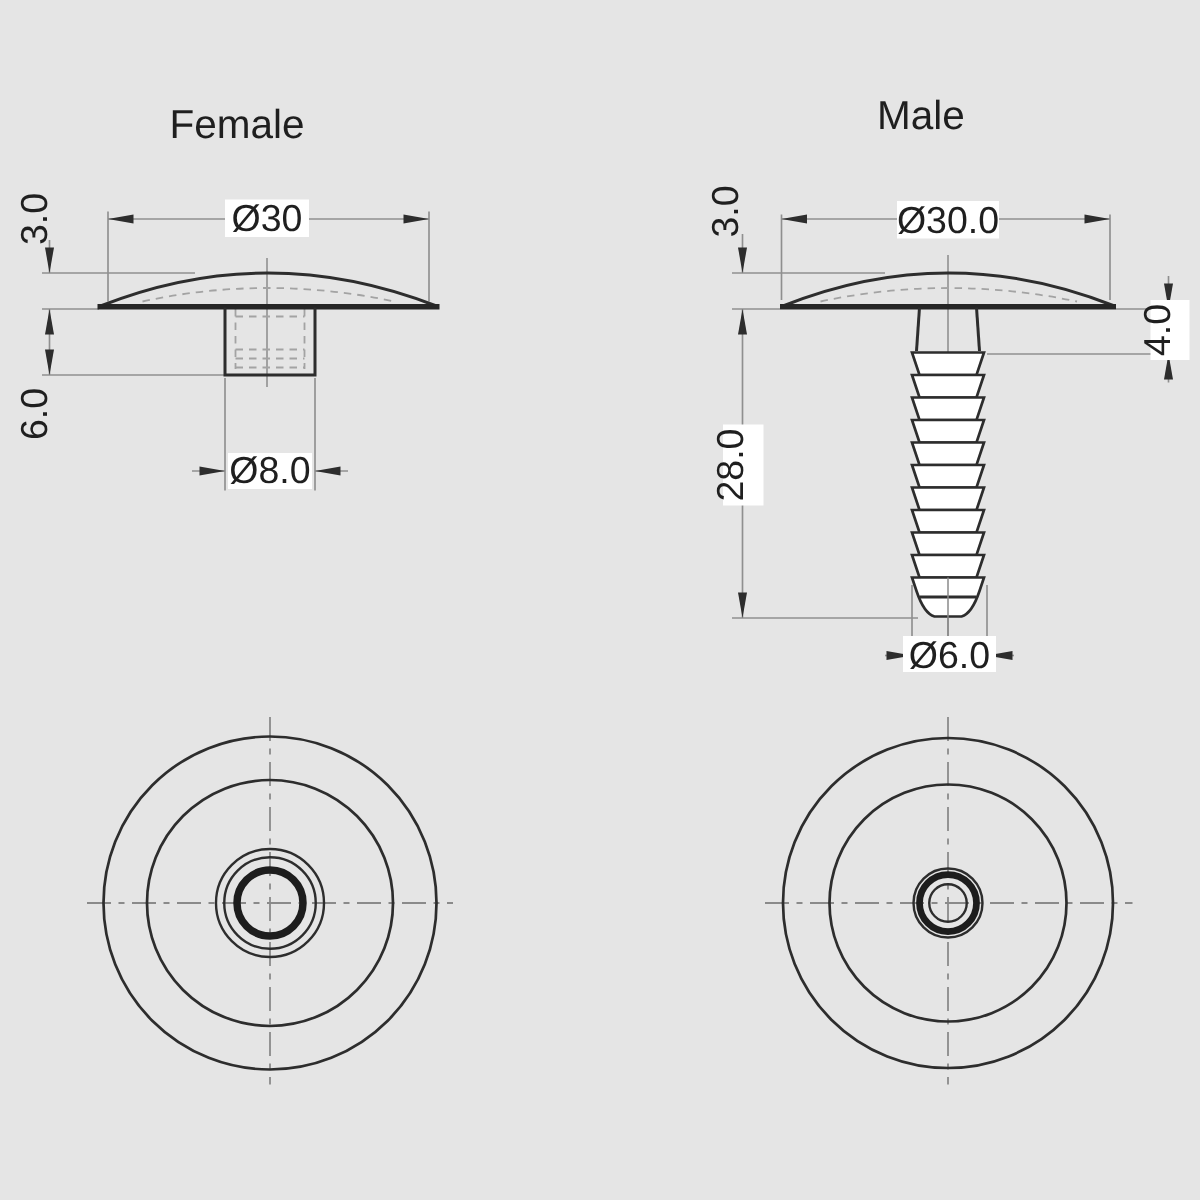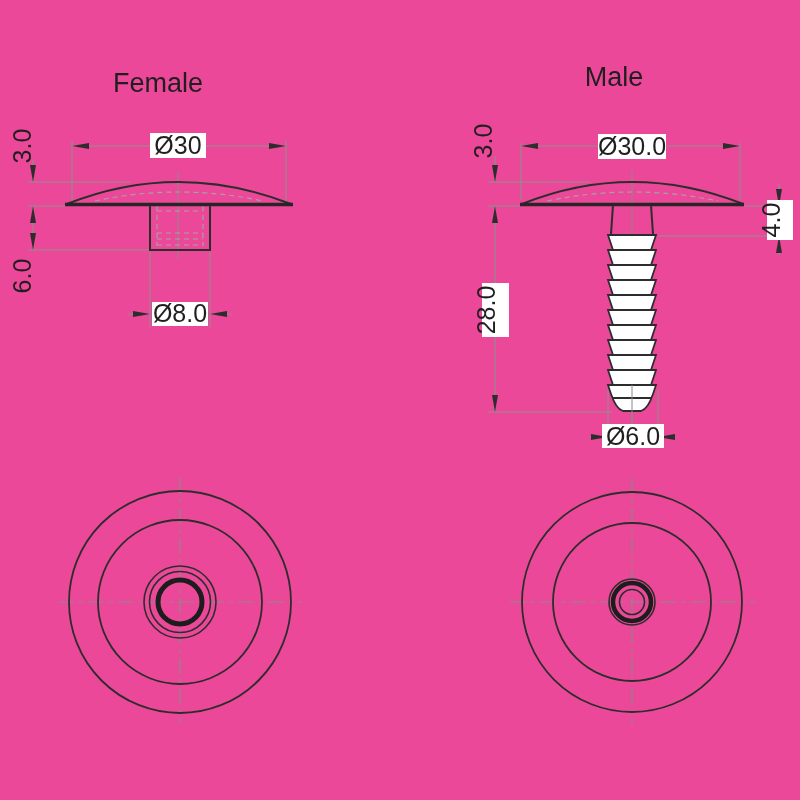--- a/index.html
+++ b/index.html
@@ -1,16 +1,16 @@
 <!DOCTYPE html>
 <html><head>
 <meta charset="utf-8">
 <style>
   html,body{margin:0;padding:0;background:#ffffff;}
-  .stage{width:800px;height:800px;position:relative;background:#ec4899;}
+  .stage{width:800px;height:800px;position:relative;background:#e5e5e5;}
   svg{display:block;}
   svg text{font-family:"Liberation Sans","DejaVu Sans",sans-serif;fill:#1f1f1f;}
   .title{font-size:27px;}
   .dimtext{font-size:25px;}
   .outline{stroke:#2d2d2d;stroke-width:2;fill:none;}
   .outline-fill{stroke:#2d2d2d;stroke-width:1.8;fill:#ffffff;}
   .thickbase{stroke:#262626;stroke-width:3.6;fill:none;}
   .ext{stroke:#8f8f8f;stroke-width:1.1;fill:none;}
   .dim{stroke:#8f8f8f;stroke-width:1.1;fill:none;}
   .hiddenl{stroke:#a3a3a3;stroke-width:1.2;fill:none;stroke-dasharray:5 4;}

